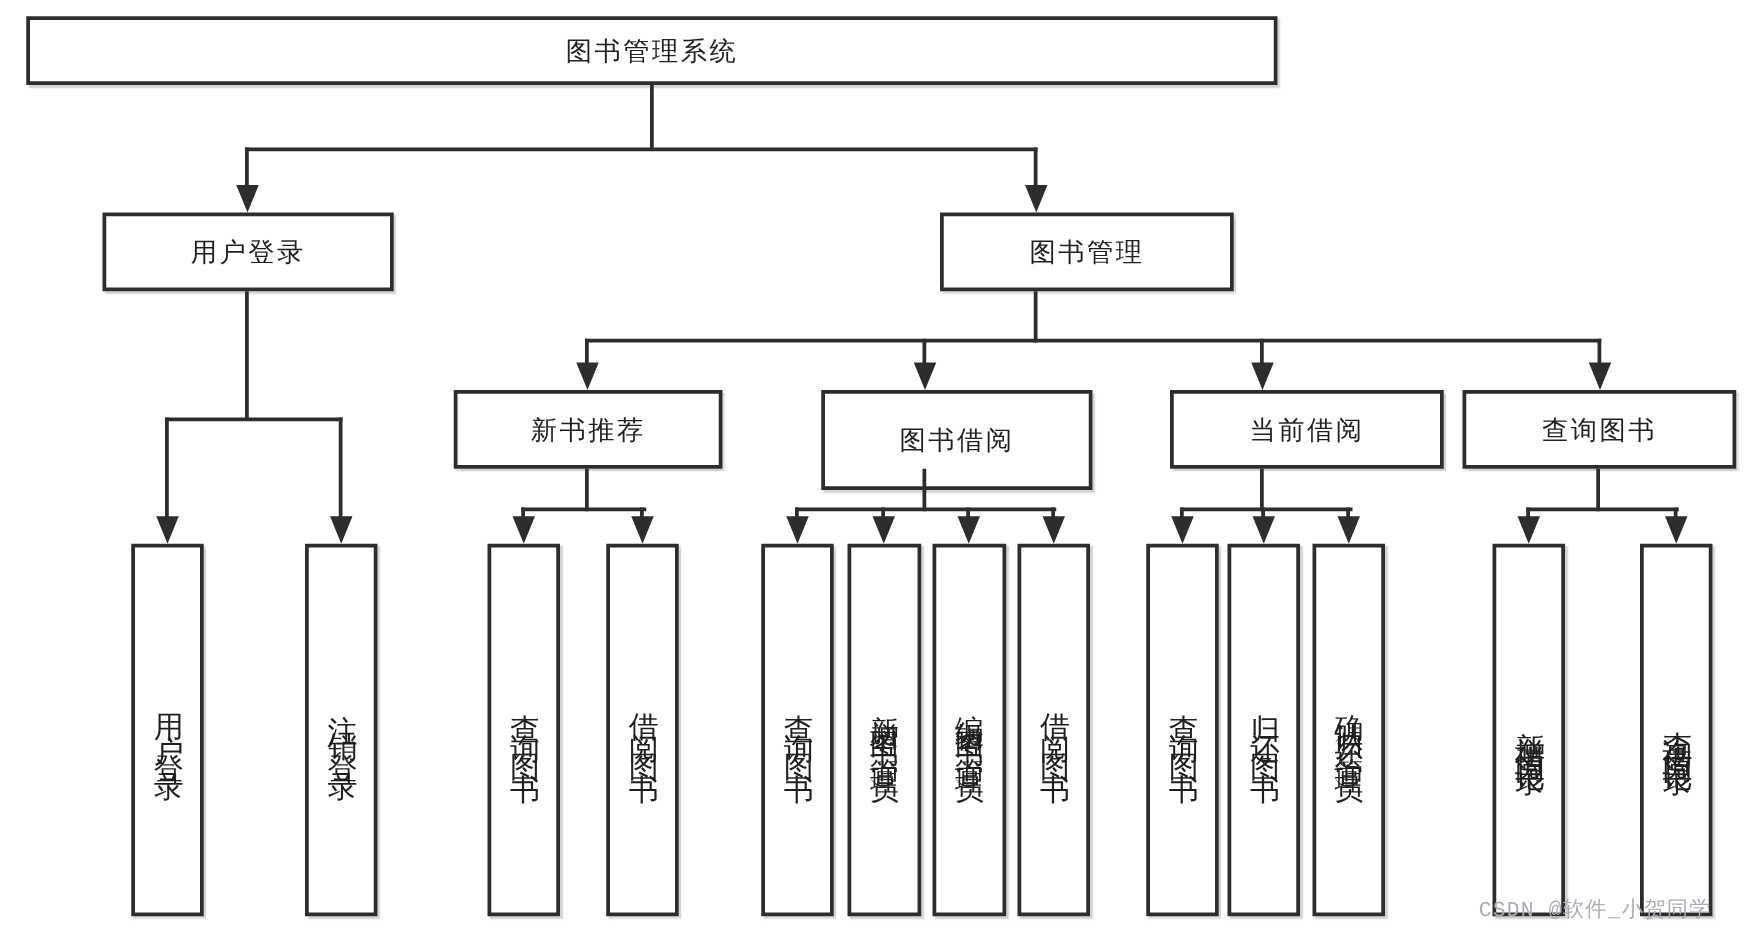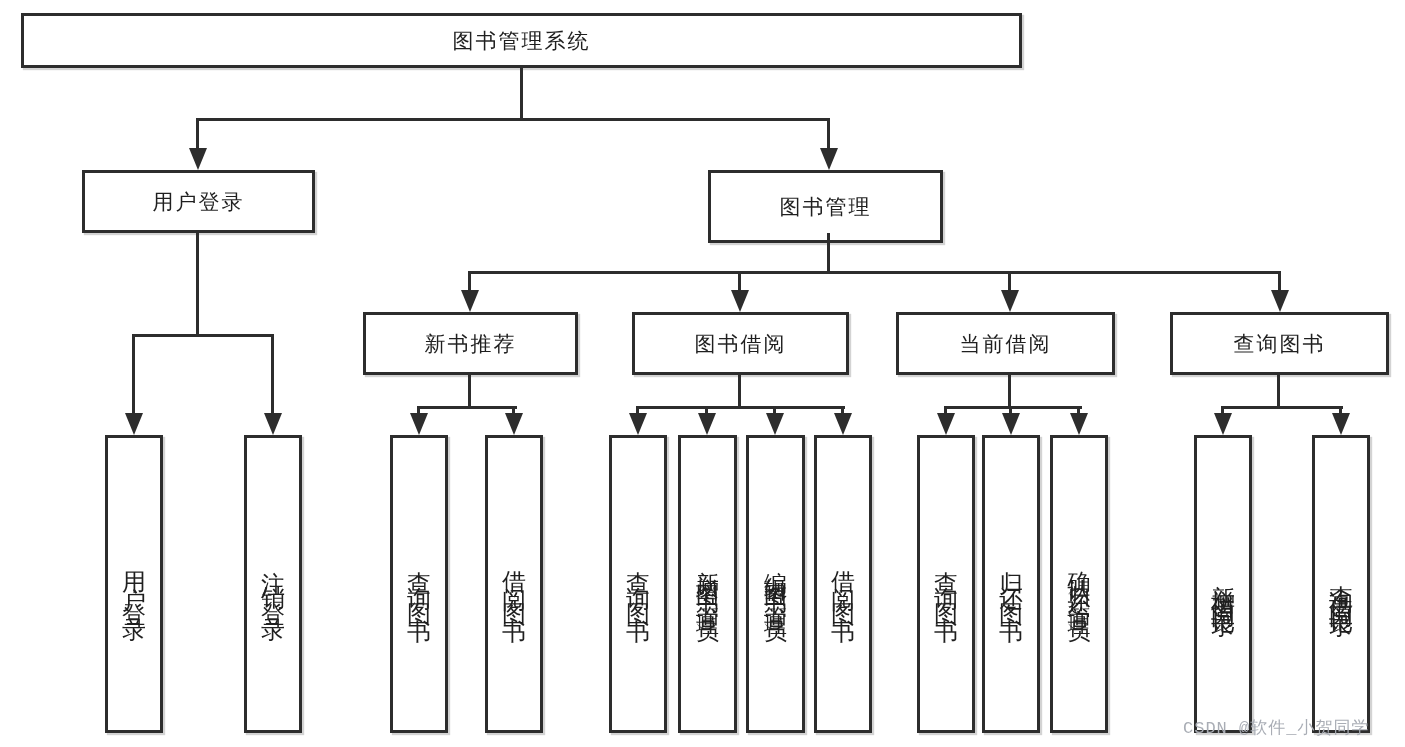--- a/index.html
+++ b/index.html
@@ -43,21 +43,21 @@
   <div class="vline" style="left:520px;top:67px;height:53px"></div>
   <div class="hline" style="left:196px;top:118px;width:634px"></div>
   <div class="vline" style="left:196px;top:118px;height:34px"></div>
   <div class="arrow" style="left:189px;top:148px"></div>
   <div class="vline" style="left:827px;top:118px;height:34px"></div>
   <div class="arrow" style="left:820px;top:148px"></div>
 
   <div class="box" style="left:82px;top:170px;width:233px;height:63px">
     <span class="hlabel">用户登录</span>
   </div>
-  <div class="box" style="left:708px;top:170px;width:235px;height:73px">
+  <div class="box" style="left:752px;top:170px;width:235px;height:63px">
     <span class="hlabel">图书管理</span>
   </div>
 
   <div class="vline" style="left:196px;top:233px;height:103px"></div>
   <div class="hline" style="left:132px;top:334px;width:142px"></div>
   <div class="vline" style="left:132px;top:334px;height:80px"></div>
   <div class="arrow" style="left:125px;top:413px"></div>
   <div class="vline" style="left:271px;top:334px;height:80px"></div>
   <div class="arrow" style="left:264px;top:413px"></div>
 
@@ -68,24 +68,24 @@
   <div class="vline" style="left:738px;top:271px;height:22px"></div>
   <div class="arrow" style="left:731px;top:290px"></div>
   <div class="vline" style="left:1008px;top:271px;height:22px"></div>
   <div class="arrow" style="left:1001px;top:290px"></div>
   <div class="vline" style="left:1278px;top:271px;height:22px"></div>
   <div class="arrow" style="left:1271px;top:290px"></div>
 
   <div class="box" style="left:363px;top:312px;width:215px;height:63px">
     <span class="hlabel">新书推荐</span>
   </div>
-  <div class="box" style="left:632px;top:312px;width:217px;height:63px">
+  <div class="box" style="left:657px;top:312px;width:217px;height:80px">
     <span class="hlabel">图书借阅</span>
   </div>
-  <div class="box" style="left:896px;top:312px;width:219px;height:63px">
+  <div class="box" style="left:936px;top:312px;width:219px;height:63px">
     <span class="hlabel">当前借阅</span>
   </div>
   <div class="box" style="left:1170px;top:312px;width:219px;height:63px">
     <span class="hlabel">查询图书</span>
   </div>
 
   <div class="vline" style="left:468px;top:375px;height:34px"></div>
   <div class="hline" style="left:417px;top:406px;width:100px"></div>
   <div class="vline" style="left:417px;top:406px;height:9px"></div>
   <div class="arrow" style="left:410px;top:413px"></div>

